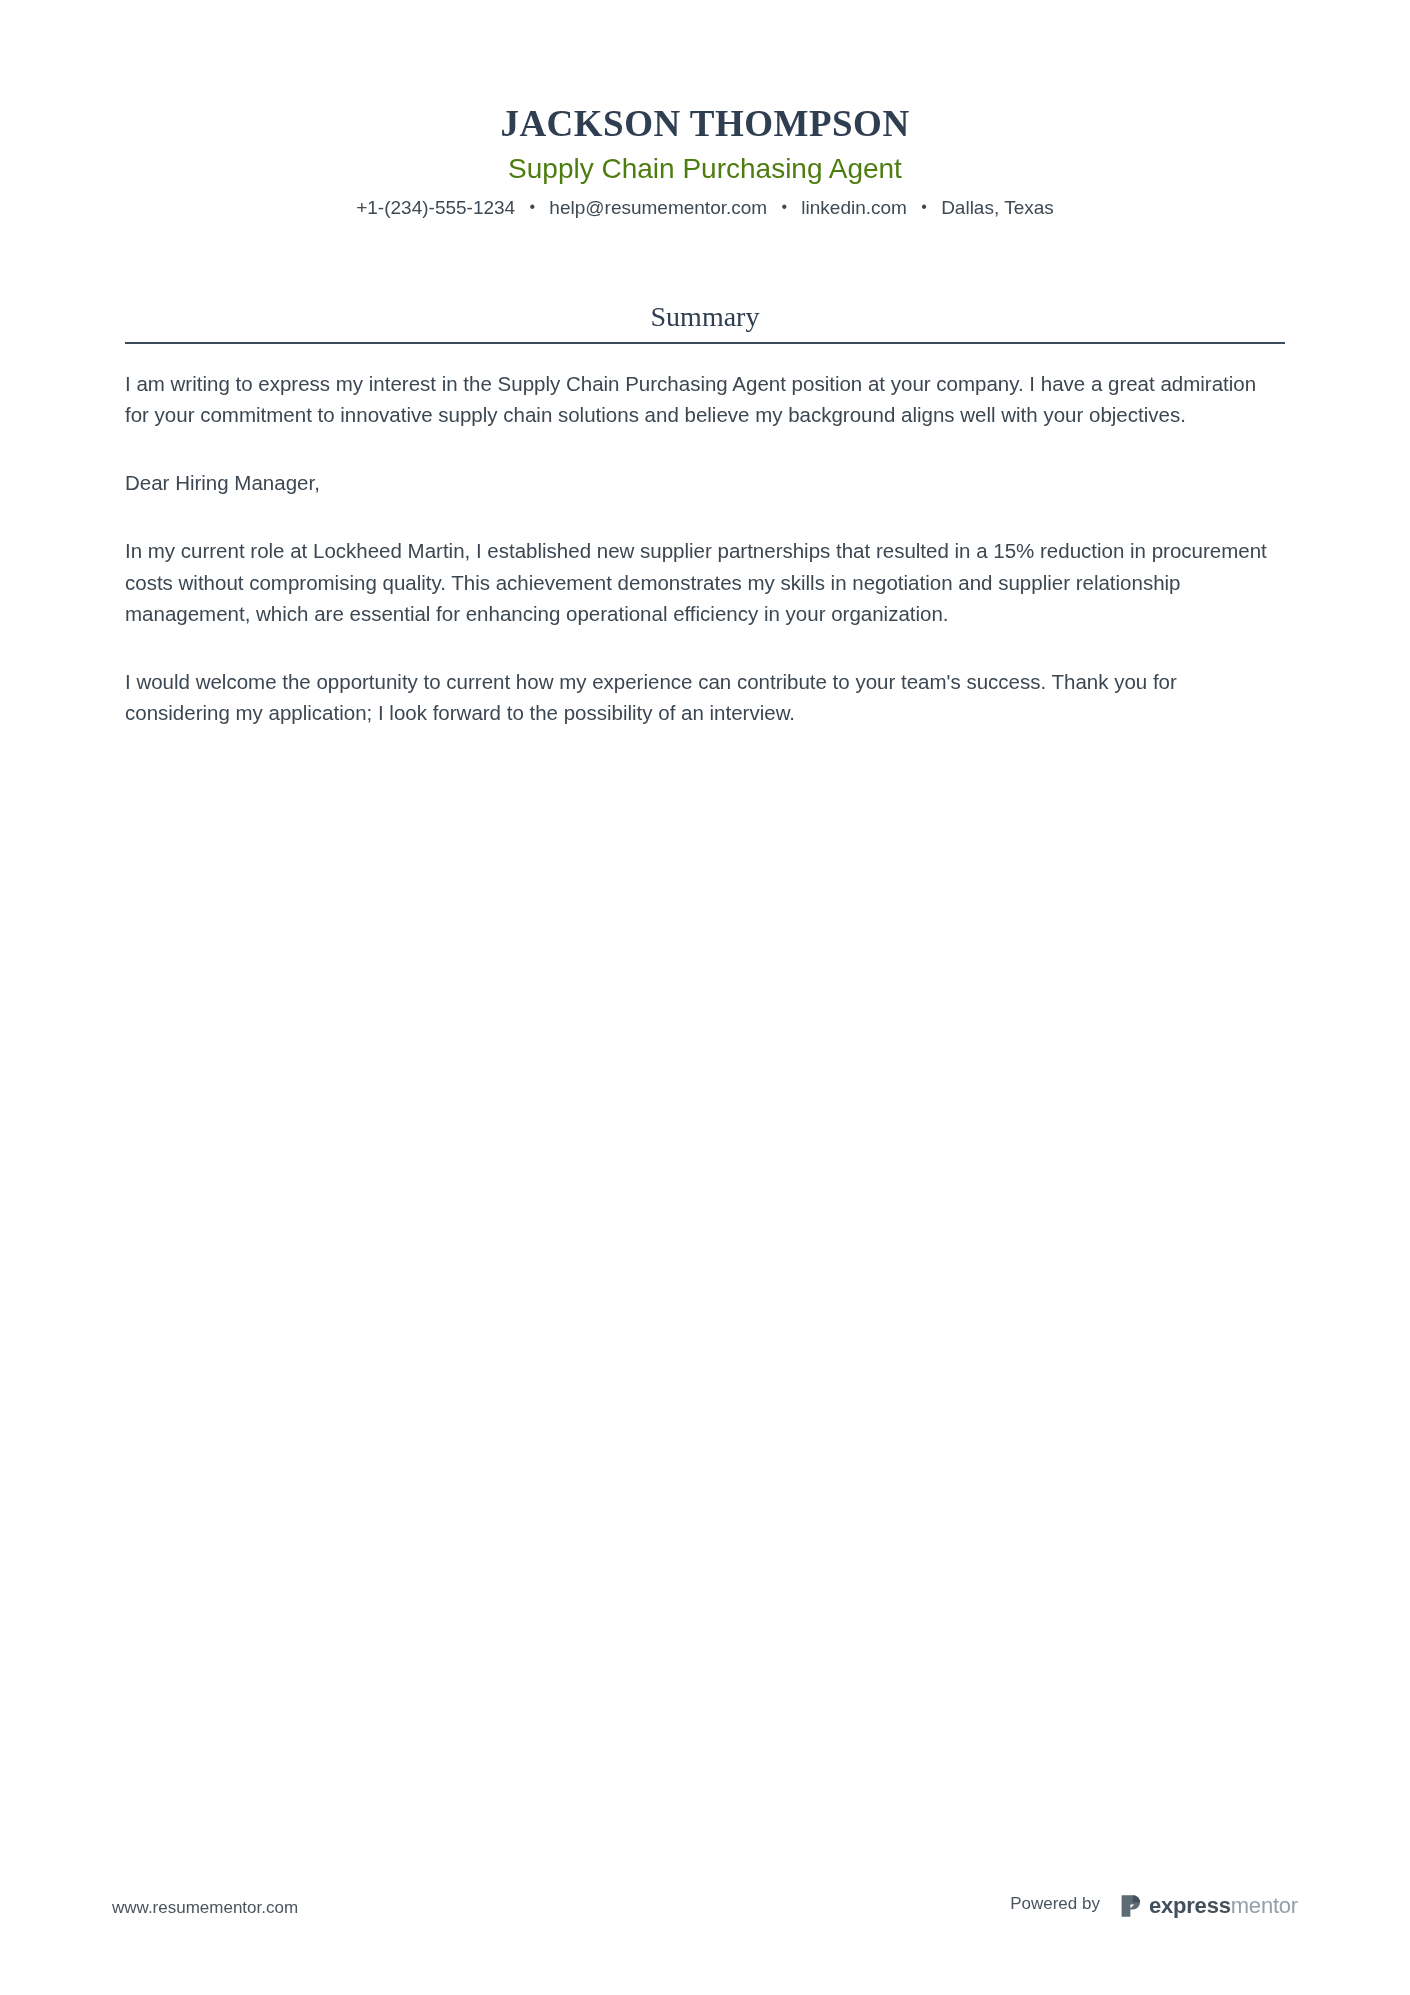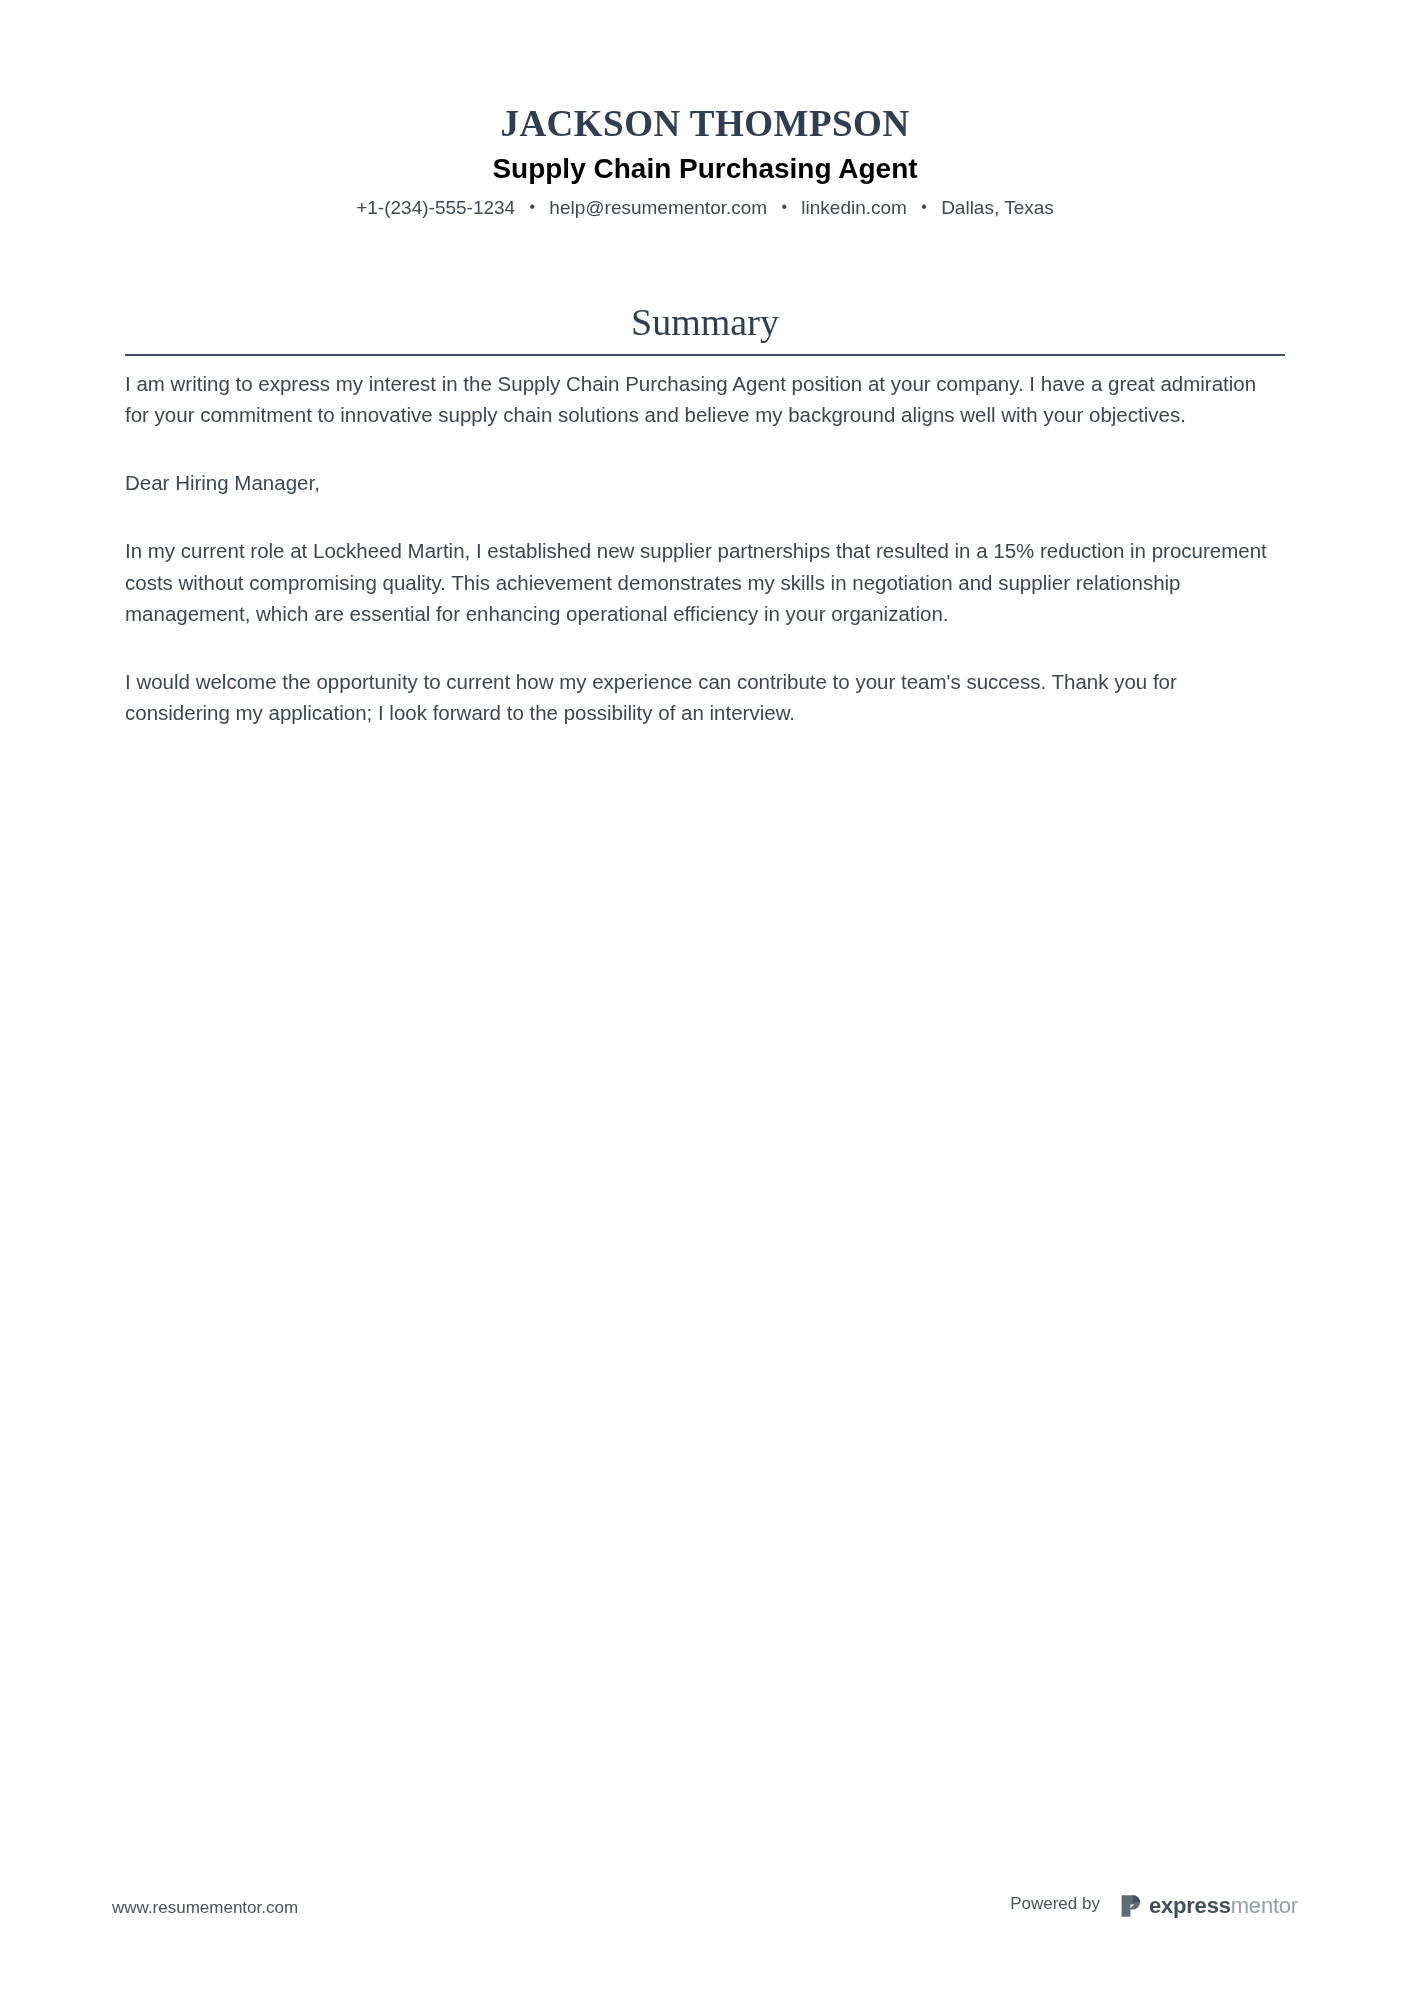--- a/index.html
+++ b/index.html
@@ -40,22 +40,22 @@
     letter-spacing: 0.5px;
     color: #2f3e50;
     line-height: 1.08;
     margin: 0;
     text-transform: uppercase;
   }
 
   .candidate-title {
     font-family: "Liberation Sans", sans-serif;
     font-size: 28px;
-    font-weight: 700;
-    color: #000000;
+    font-weight: 400;
+    color: #4d7c0f;
     line-height: 1.35;
     margin: 6px 0 0 0;
   }
 
   .contact-line {
     font-family: "Liberation Sans", sans-serif;
     font-size: 19px;
     color: #3f4a54;
     line-height: 1.4;
     margin: 7px 0 0 0;
@@ -78,21 +78,21 @@
   
   .section {
     position: absolute;
     left: 125px;
     top: 300px;
     width: 1160px;
   }
 
   .section-heading {
     font-family: "Liberation Serif", "DejaVu Serif", serif;
-    font-size: 38px;
+    font-size: 28px;
     font-weight: 400;
     color: #2f3e50;
     text-align: center;
     margin: 0;
     padding-bottom: 8px;
     line-height: 1.2;
   }
 
   .section-rule {
     width: 100%;

